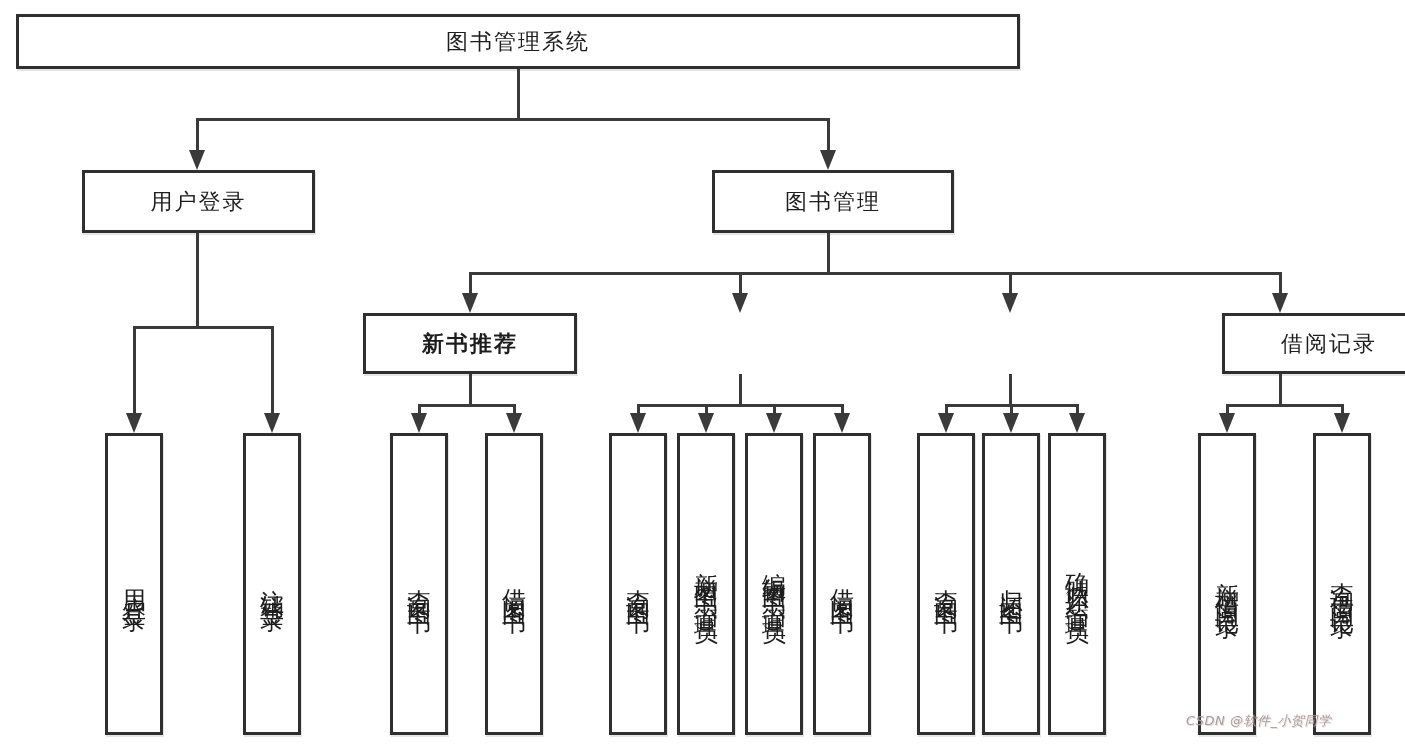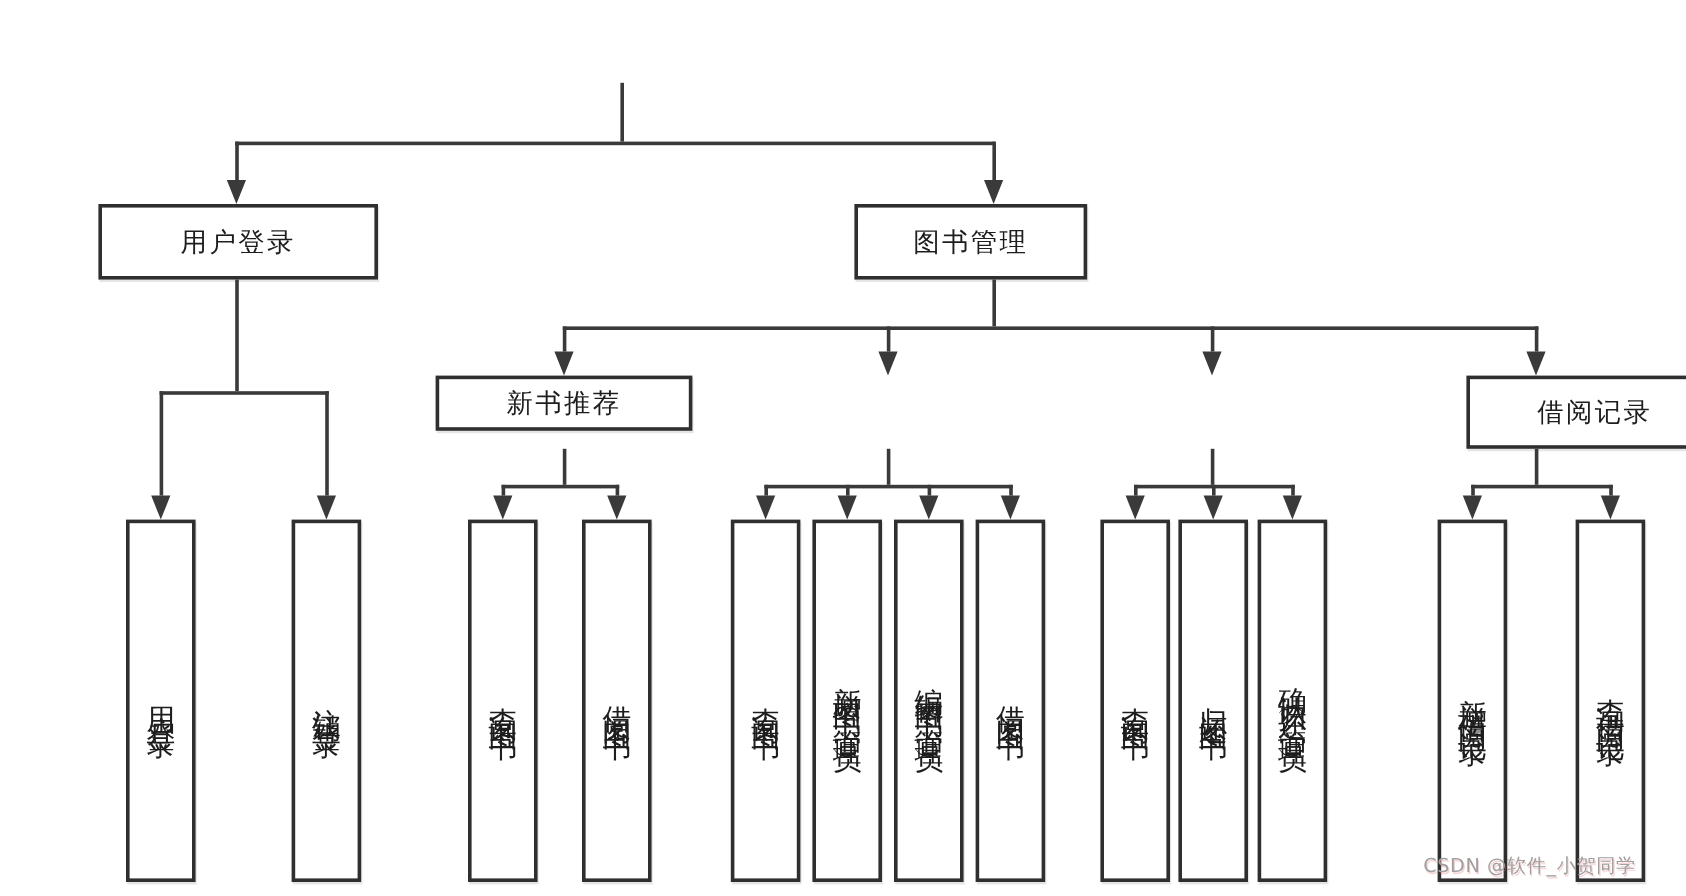--- a/index.html
+++ b/index.html
@@ -36,38 +36,40 @@
     position: absolute;
     width: 0; height: 0;
     border-left: 8px solid transparent;
     border-right: 8px solid transparent;
     border-top: 20px solid #3a3a3a;
   }
   .wm {
     position: absolute;
     left: 1186px;
     top: 712px;
-    font-size: 16px;
+    font-size: 13px;
     letter-spacing: 0.5px;
     color: #a0a0a0;
     text-shadow: 1px 1px 0 rgba(235,110,110,0.30);
     z-index: 5;
     white-space: nowrap;
+    font-style: italic;
   }
 </style>
 </head>
 <body>
 
 <div class="stage">
 
+  <div class="box hlabel" style="left:16px; top:14px; width:1004px; height:55px;">图书管理系统</div>
 
   <div class="box hlabel" style="left:82px; top:170px; width:233px; height:63px;">用户登录</div>
-  <div class="box hlabel" style="left:712px; top:170px; width:194px; height:63px;">图书管理</div>
+  <div class="box hlabel" style="left:712px; top:170px; width:242px; height:63px;">图书管理</div>
 
-  <div class="box hlabel" style="left:363px; top:313px; width:214px; height:46px;">新书推荐</div>
+  <div class="box hlabel" style="left:363px; top:313px; width:214px; height:61px;font-weight:bold;">新书推荐</div>
   <div class="box hlabel" style="left:1222px; top:313px; width:214px; height:61px;">借阅记录</div>
 
   <div class="box vbox" style="left:105px; top:433px; width:58px; height:302px;">用户登录</div>
   <div class="box vbox" style="left:243px; top:433px; width:58px; height:302px;">注销登录</div>
 
   <div class="box vbox" style="left:390px; top:433px; width:58px; height:302px;">查询图书</div>
   <div class="box vbox" style="left:485px; top:433px; width:58px; height:302px;">借阅图书</div>
 
   <div class="box vbox" style="left:609px; top:433px; width:58px; height:302px;">查询图书</div>
   <div class="box vbox" style="left:677px; top:433px; width:58px; height:302px;">新增图书（管理员）</div>

